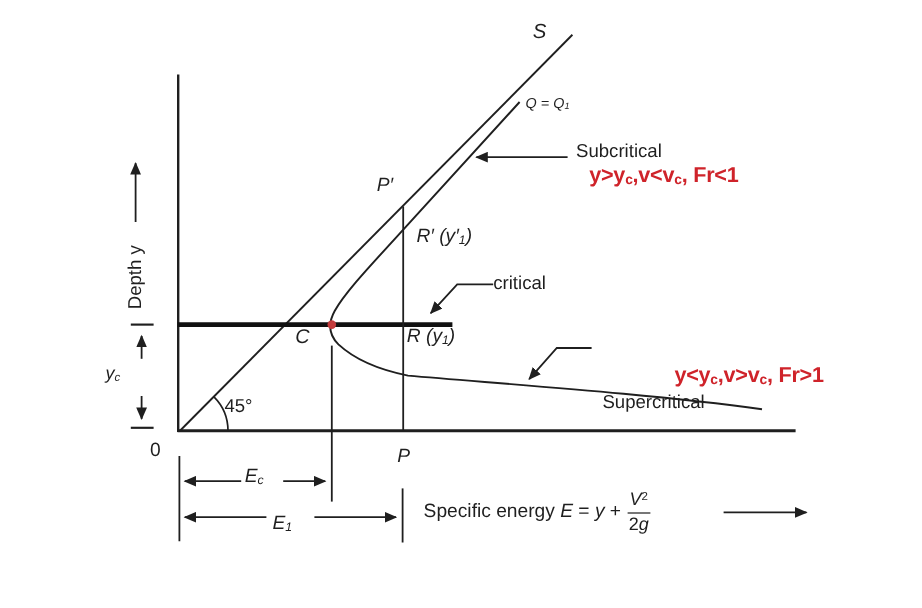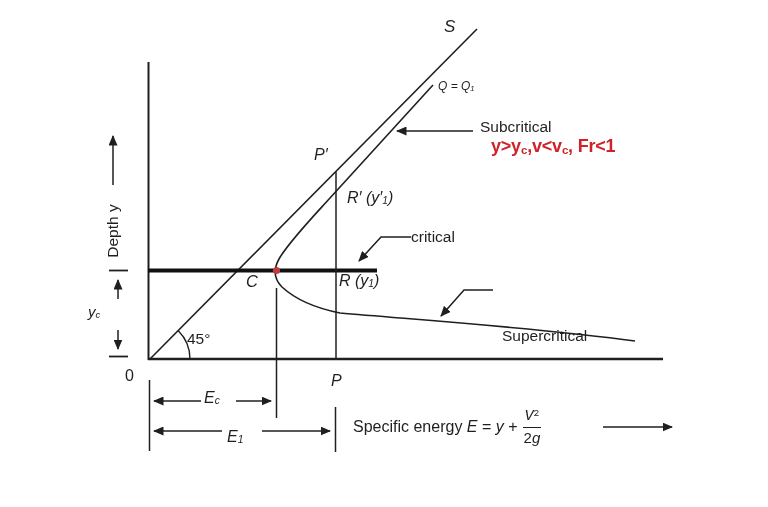--- a/index.html
+++ b/index.html
@@ -12,21 +12,21 @@
   .it{font-style:italic;}
   .math{font-style:italic;font-size:16px;}
   .plain{font-size:15.5px;}
   .red{color:#cf232a;font-weight:bold;font-size:18px;letter-spacing:-0.2px;}
   .run-sub{font-size:64%;vertical-align:-14%;}
   .run-sup{font-size:64%;vertical-align:38%;}
   .run-it{font-style:italic;}
   .depth-label{left:113px;top:231px;transform:translate(-50%,-50%) rotate(-90deg);font-size:15.5px;}
   .energy-row{position:absolute;left:353px;top:402px;height:50px;display:flex;align-items:center;gap:5px;font-size:16px;}
   .frac{display:inline-flex;flex-direction:column;align-items:center;font-size:15px;line-height:1.15;}
-  .frac .num{padding:0 2px 1px 2px;border-bottom:1.5px solid #1f1f1f;font-family:Liberation Mono, monospace;}
+  .frac .num{padding:0 2px 1px 2px;border-bottom:1.5px solid #1f1f1f;}
   .frac .den{padding-top:1px;text-align:right;}
 </style>
 </head>
 <body>
 
 <div class="stage">
 
   <svg width="768" height="507" viewBox="0 0 768 507">
     <defs>
       <marker id="arr" markerWidth="11" markerHeight="9" refX="9.5" refY="4.5" orient="auto" markerUnits="userSpaceOnUse">
@@ -74,20 +74,21 @@
 
   <div class="lbl it" style="left:444px;top:18px;font-size:17px;">S</div>
   <div class="lbl it" style="left:438px;top:80px;font-size:12px;"><span>Q = Q</span><span class="run-sub">1</span></div>
 
   <div class="lbl plain" style="left:480px;top:119px;">Subcritical</div>
   <div class="lbl red" style="left:491px;top:137px;"><span>y&gt;y</span><span class="run-sub">c</span><span>,v&lt;v</span><span class="run-sub">c</span><span>, Fr&lt;1</span></div>
 
   <div class="lbl plain" style="left:411px;top:229px;">critical</div>
 
   <div class="lbl plain" style="left:502px;top:281px;margin-top:47px;">Supercritical</div>
+  <div class="lbl red" style="left:562px;top:303px;"><span>y&lt;y</span><span class="run-sub">c</span><span>,v&gt;v</span><span class="run-sub">c</span><span>, Fr&gt;1</span></div>
 
   <div class="lbl math" style="left:314px;top:147px;">P′</div>
   <div class="lbl math" style="left:347px;top:190px;"><span>R′ (y′</span><span class="run-sub">1</span><span>)</span></div>
   <div class="lbl math" style="left:246px;top:273px;font-size:16.5px;">C</div>
   <div class="lbl math" style="left:339px;top:273px;"><span>R (y</span><span class="run-sub">1</span><span>)</span></div>
   <div class="lbl math" style="left:331px;top:373px;">P</div>
 
   <div class="lbl depth-label">Depth y</div>
   <div class="lbl math" style="left:88px;top:304px;font-size:15px;"><span>y</span><span class="run-sub">c</span></div>
   <div class="lbl" style="left:125px;top:368px;font-size:16px;">0</div>

